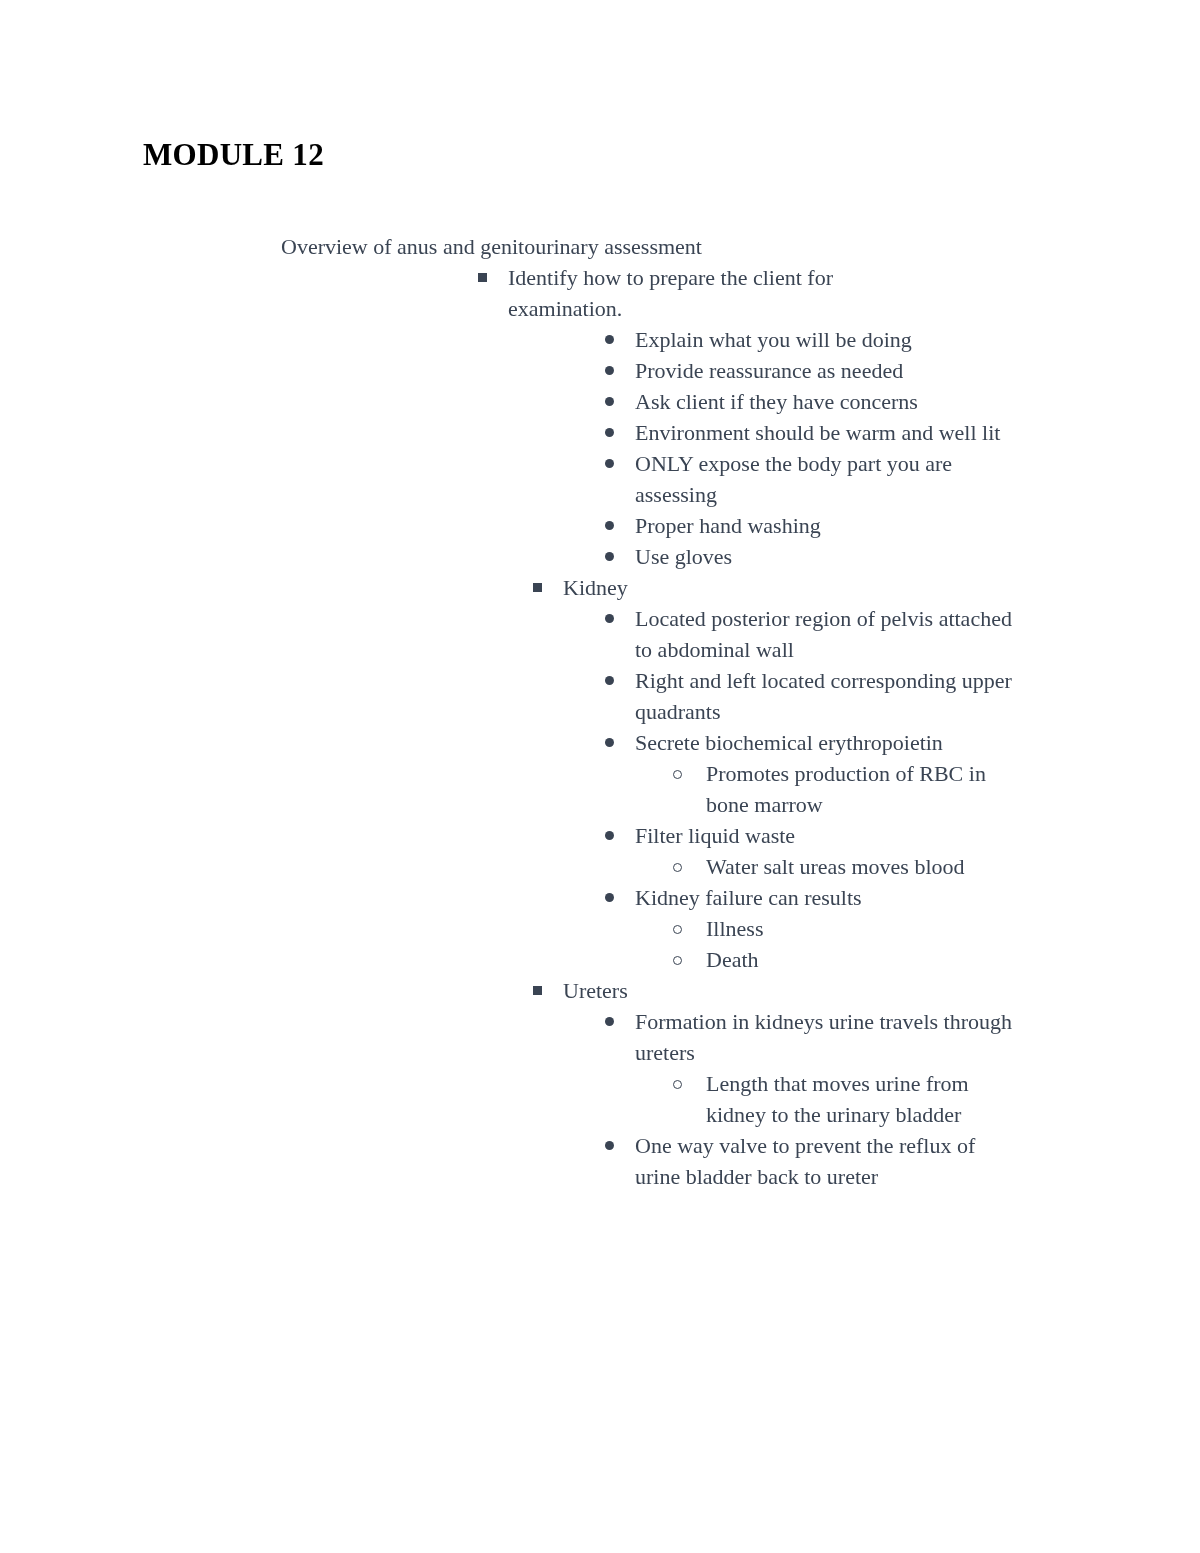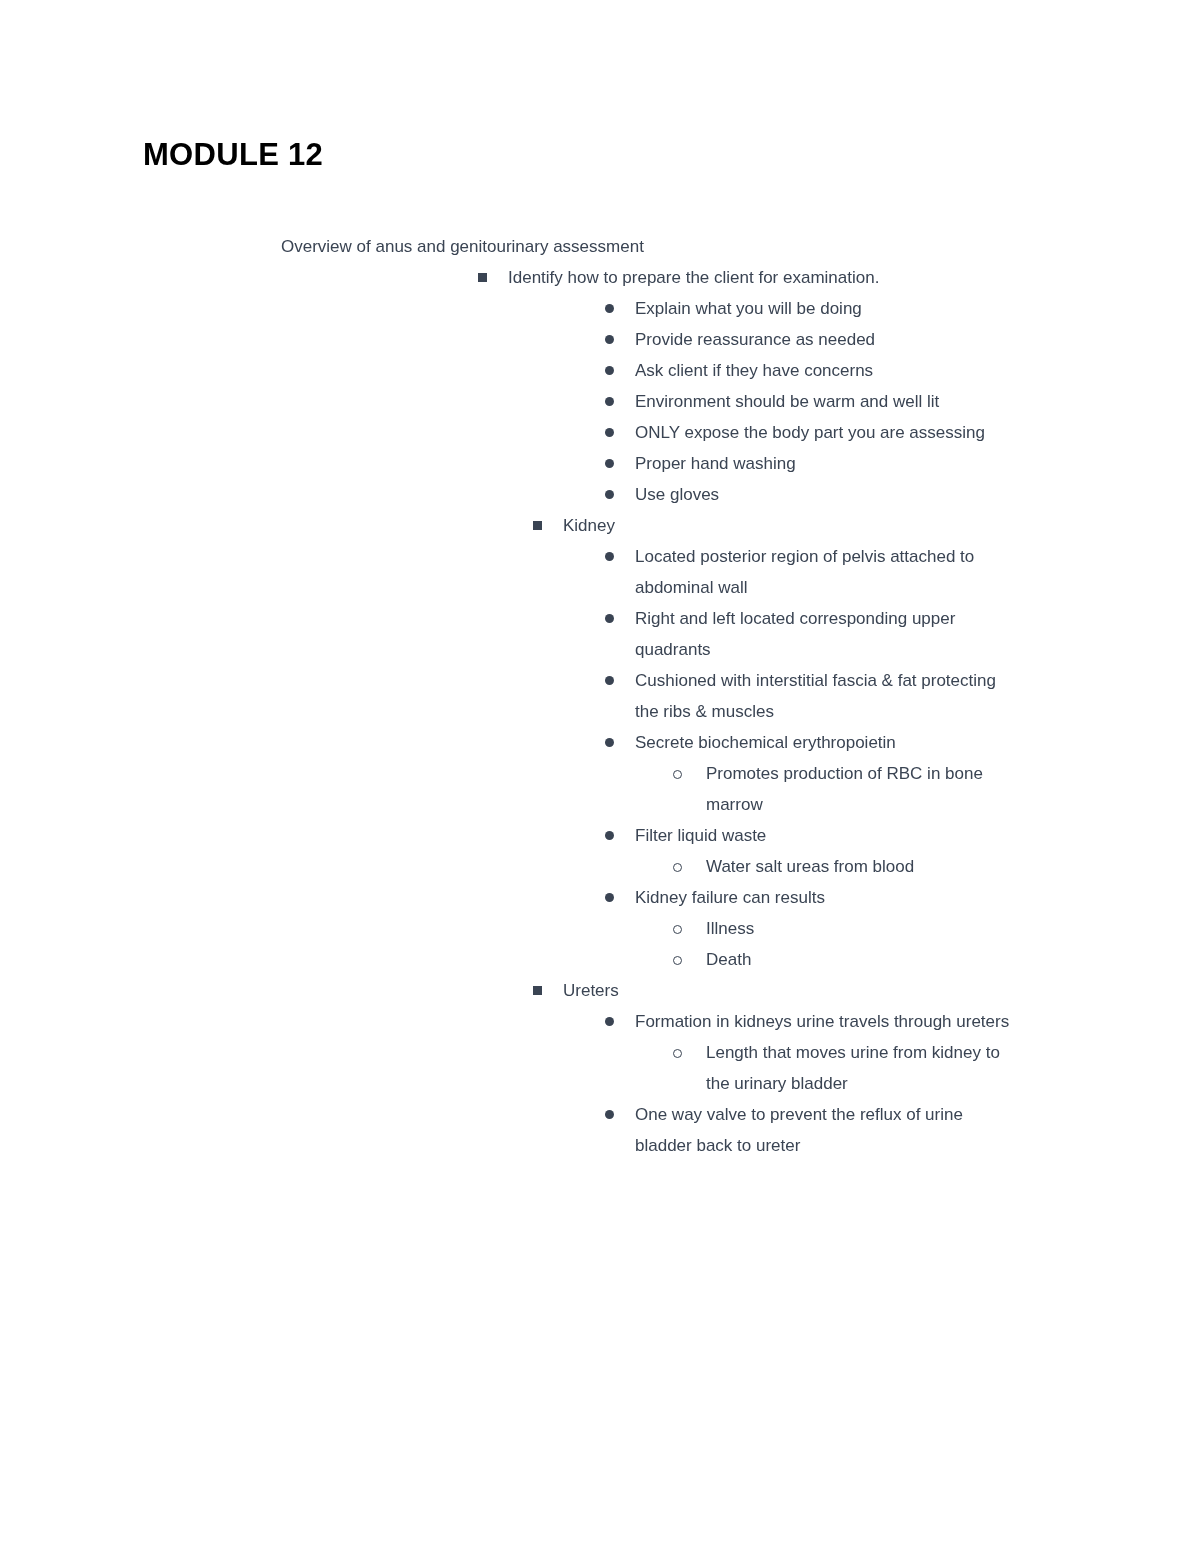--- a/index.html
+++ b/index.html
@@ -6,21 +6,21 @@
     margin: 0;
     padding: 0;
     background: #ffffff;
   }
   .page {
     position: relative;
     width: 1200px;
     height: 1553px;
     background: #ffffff;
     overflow: hidden;
-    font-family: Liberation Sans, sans-serif;
+    font-family: Liberation Serif, serif;
   }
 
   
   .doc-title {
     position: absolute;
     left: 143px;
     top: 138px;
     font-size: 31px;
     font-weight: bold;
     color: #000000;
@@ -32,21 +32,21 @@
   
   .outline {
     position: absolute;
     left: 0;
     top: 231px;
     width: 1200px;
   }
 
   .line {
     color: #3a4453;
-    font-size: 17px;
+    font-size: 22px;
     line-height: 31px;
     position: relative;
     font-weight: 400;
   }
 
   
   .lvl0 {
     margin-left: 281px;
     width: 760px;
   }
@@ -161,37 +161,33 @@
       <div class="line lvl2">
         <span class="marker m-disc"></span>
         <span class="txt">Located posterior region of pelvis attached to abdominal wall</span>
       </div>
       <div class="line lvl2">
         <span class="marker m-disc"></span>
         <span class="txt">Right and left located corresponding upper quadrants</span>
       </div>
       <div class="line lvl2">
         <span class="marker m-disc"></span>
-        <span class="txt">Cushioned with interstitial fascia &amp; fat protecting the ribs &amp; muscles</span>
-      </div>
-      <div class="line lvl2">
-        <span class="marker m-disc"></span>
         <span class="txt">Secrete biochemical erythropoietin</span>
       </div>
       <div class="line lvl3">
         <span class="marker m-circle"></span>
         <span class="txt">Promotes production of RBC in bone marrow</span>
       </div>
       <div class="line lvl2">
         <span class="marker m-disc"></span>
         <span class="txt">Filter liquid  waste</span>
       </div>
       <div class="line lvl3">
         <span class="marker m-circle"></span>
-        <span class="txt">Water salt ureas from blood</span>
+        <span class="txt">Water salt ureas moves blood</span>
       </div>
       <div class="line lvl2">
         <span class="marker m-disc"></span>
         <span class="txt">Kidney failure can results</span>
       </div>
       <div class="line lvl3">
         <span class="marker m-circle"></span>
         <span class="txt">Illness</span>
       </div>
       <div class="line lvl3">

